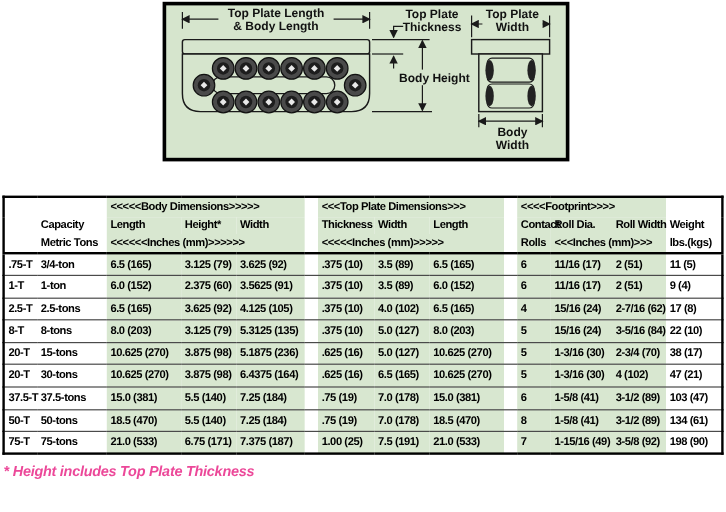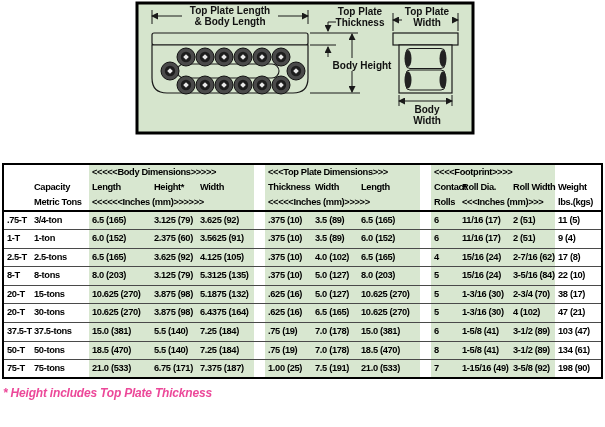--- a/index.html
+++ b/index.html
@@ -320,21 +320,21 @@
         <td class="g c-ctr">5</td>
         <td class="g">15/16 (24)</td>
         <td class="g">3-5/16 (84)</td>
         <td class="c-weight">22 (10)</td>
       </tr>
       <tr class="data">
         <td class="c-model">20-T</td>
         <td class="c-cap">15-tons</td>
         <td class="g">10.625 (270)</td>
         <td class="g">3.875 (98)</td>
-        <td class="g">5.1875 (132)</td>
+        <td class="g">5.1875 (236)</td>
         <td class="gapcol"></td>
         <td class="g">.625 (16)</td>
         <td class="g">5.0 (127)</td>
         <td class="g">10.625 (270)</td>
         <td class="gapcol"></td>
         <td class="g c-ctr">5</td>
         <td class="g">1-3/16 (30)</td>
         <td class="g">2-3/4 (70)</td>
         <td class="c-weight">38 (17)</td>
       </tr>

